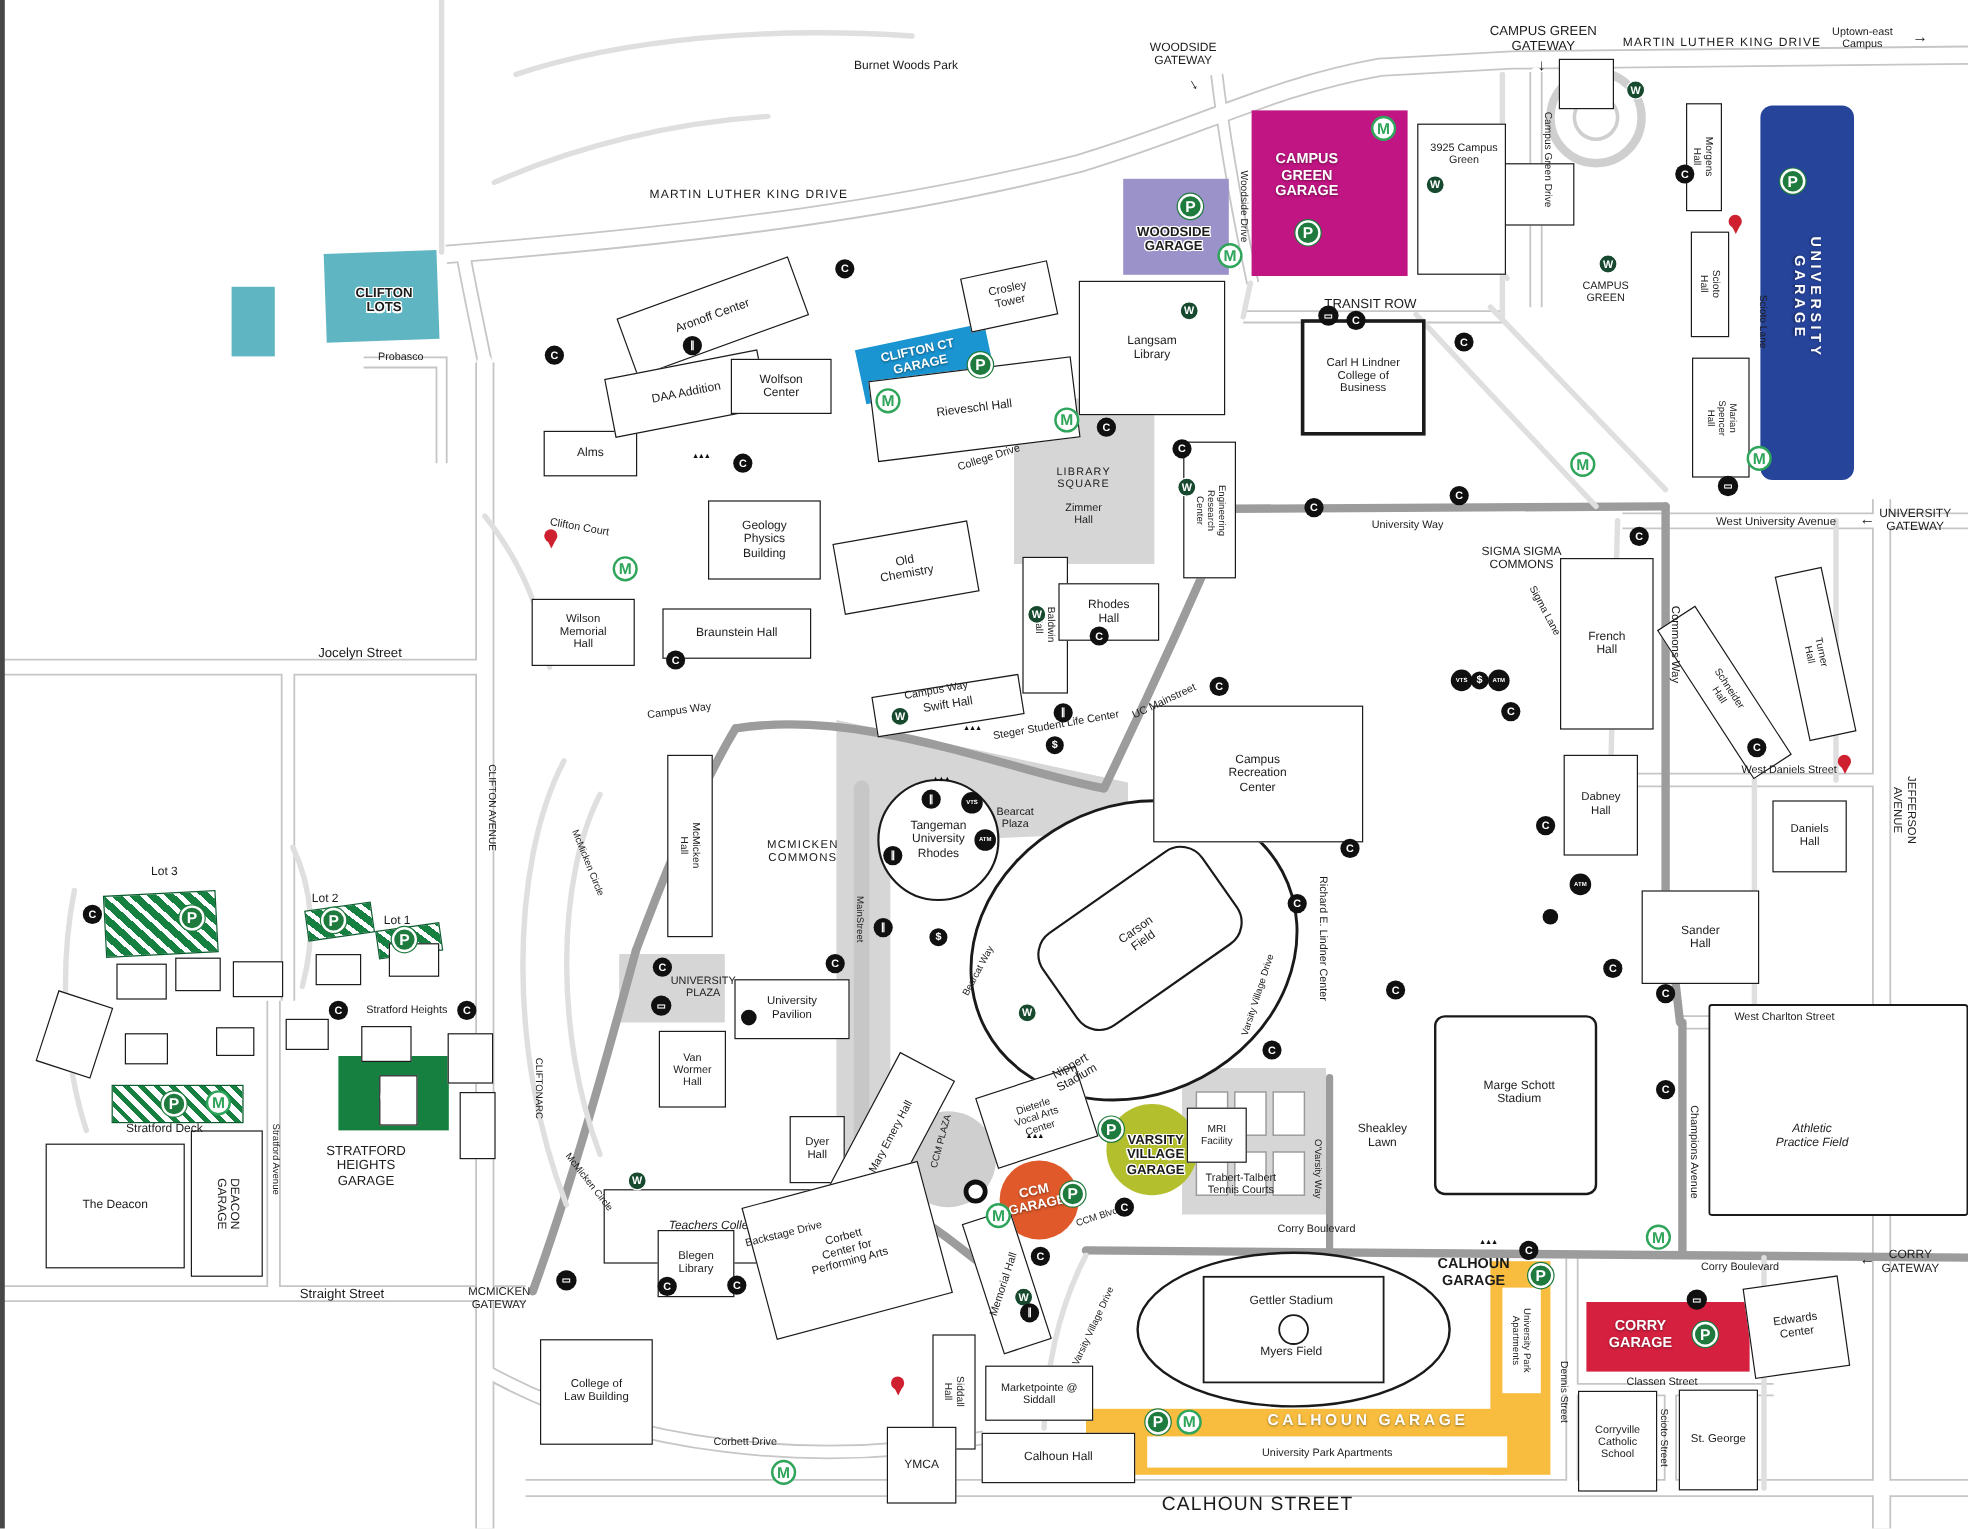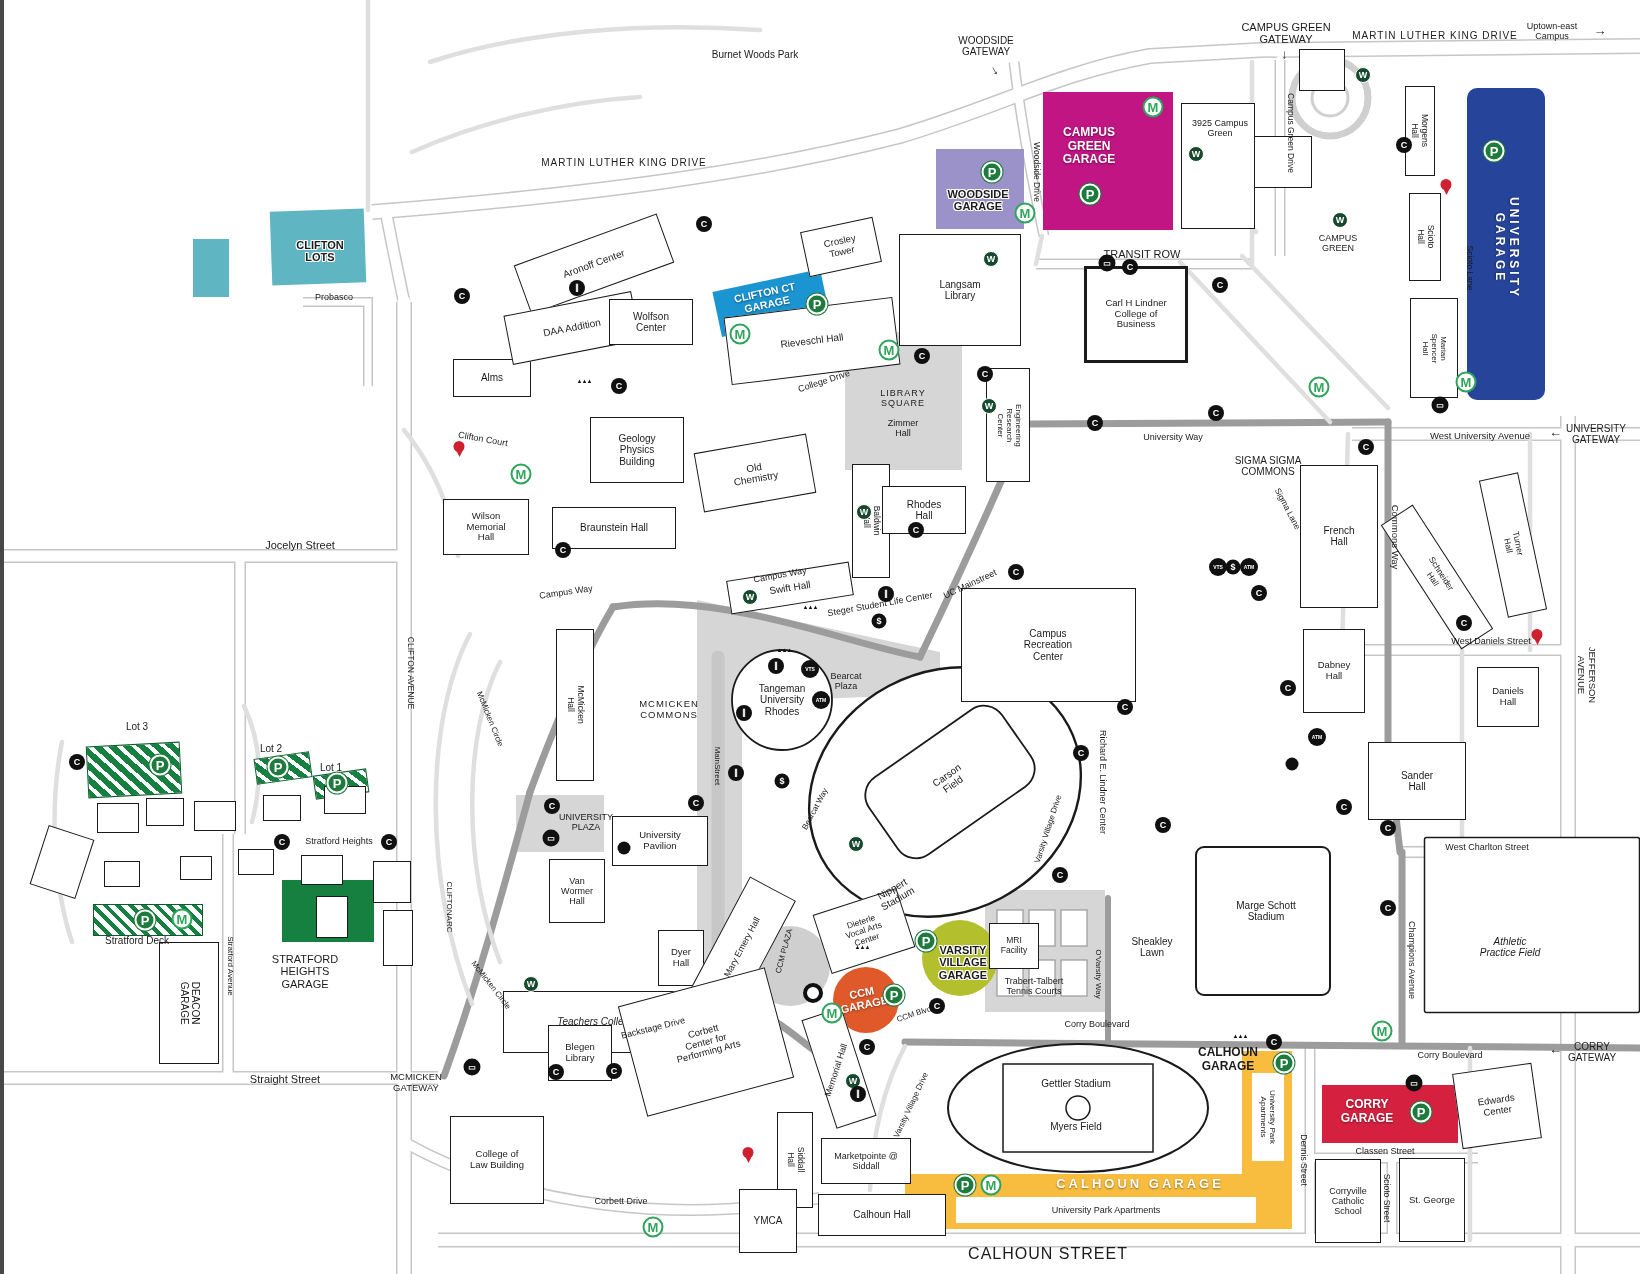--- a/index.html
+++ b/index.html
@@ -312,20 +312,23 @@
     <div class="bldg" style="left: 821px; top: 1138px; width: 90px; height: 46px;">
       <span style="font-size: 9px; white-space: pre-line;">Marketpointe @
 Siddall</span>
     </div>
     <div class="bldg" style="left: 818px; top: 1194px; width: 128px; height: 42px;">
       <span style="font-size: 10px; white-space: pre-line;">Calhoun Hall</span>
     </div>
     <div class="bldg" style="left: 739px; top: 1189px; width: 58px; height: 64px;">
       <span style="font-size: 10px; white-space: pre-line;">YMCA</span>
     </div>
+    <div class="bldg" style="left: 38px; top: 953px; width: 116px; height: 104px;">
+      <span style="font-size: 10px; white-space: pre-line;">The Deacon</span>
+    </div>
     <div class="bldg" style="left: 159px; top: 942px; width: 60px; height: 122px;">
       <span style="font-size: 10px; transform: rotate(90deg); white-space: pre-line;">DEACON
 GARAGE</span>
     </div>
     <div class="bldg" style="left: 1457px; top: 1068px; width: 80px; height: 76px; transform: rotate(-8deg);">
       <span style="font-size: 9.5px; white-space: pre-line;">Edwards
 Center</span>
     </div>
     <div class="bldg" style="left: 1315px; top: 1159px; width: 66px; height: 84px;">
       <span style="font-size: 9px; white-space: pre-line;">Corryville

